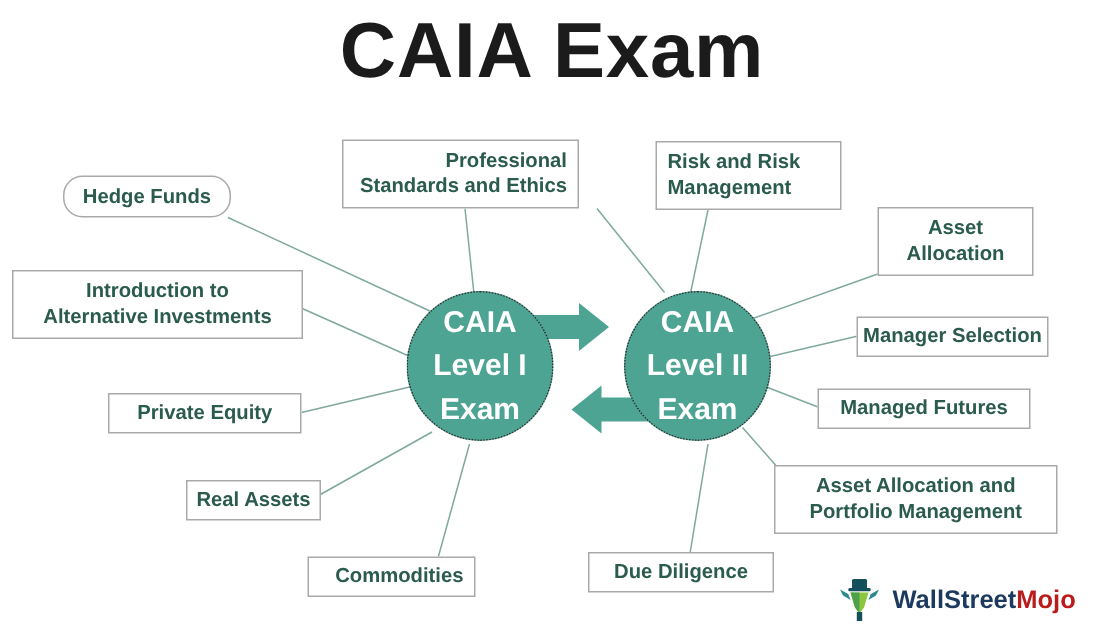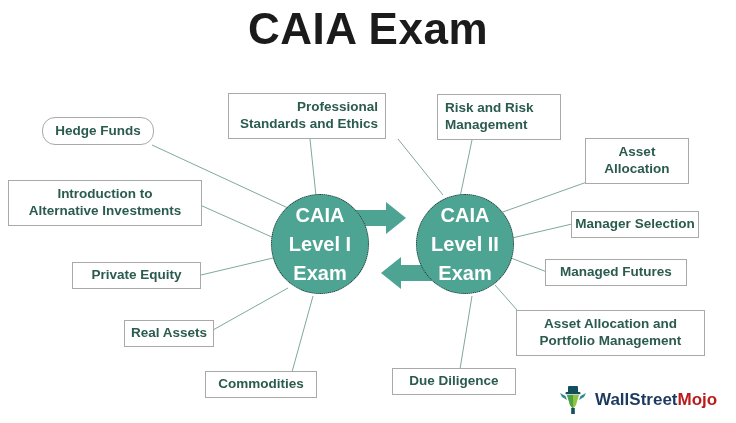--- a/index.html
+++ b/index.html
@@ -14,21 +14,21 @@
     background: #ffffff;
     overflow: hidden;
     font-family: "Liberation Sans", sans-serif;
   }
   #title {
     position: absolute;
     left: 0;
     top: 4px;
     width: 736px;
     text-align: center;
-    font-size: 44px;
+    font-size: 52px;
     font-weight: bold;
     color: #1b1b1b;
     letter-spacing: 0.5px;
   }
   svg.edges {
     position: absolute;
     left: 0;
     top: 0;
     width: 736px;
     height: 423px;
@@ -140,21 +140,21 @@
   </div>
 
   <div class="label-box align-center" style="left:72px; top:262px; width:129px; height:27px;">
     <span class="ln">Private Equity</span>
   </div>
 
   <div class="label-box align-center" style="left:124px; top:320px; width:90px; height:27px;">
     <span class="ln">Real Assets</span>
   </div>
 
-  <div class="label-box align-center" style="left:205px; top:371px; width:112px; height:27px;">
+  <div class="label-box align-center" style="left:205px; top:371px; width:112px; height:27px;align-items:flex-end;">
     <span class="ln">Commodities</span>
   </div>
 
   <div class="label-box align-center" style="left:228px; top:93px; width:158px; height:46px;align-items:flex-end;">
     <span class="ln">Professional</span>
     <span class="ln">Standards and Ethics</span>
   </div>
 
   <div class="label-box align-left" style="left:437px; top:94px; width:124px; height:46px;">
     <span class="ln">Risk and Risk</span>

